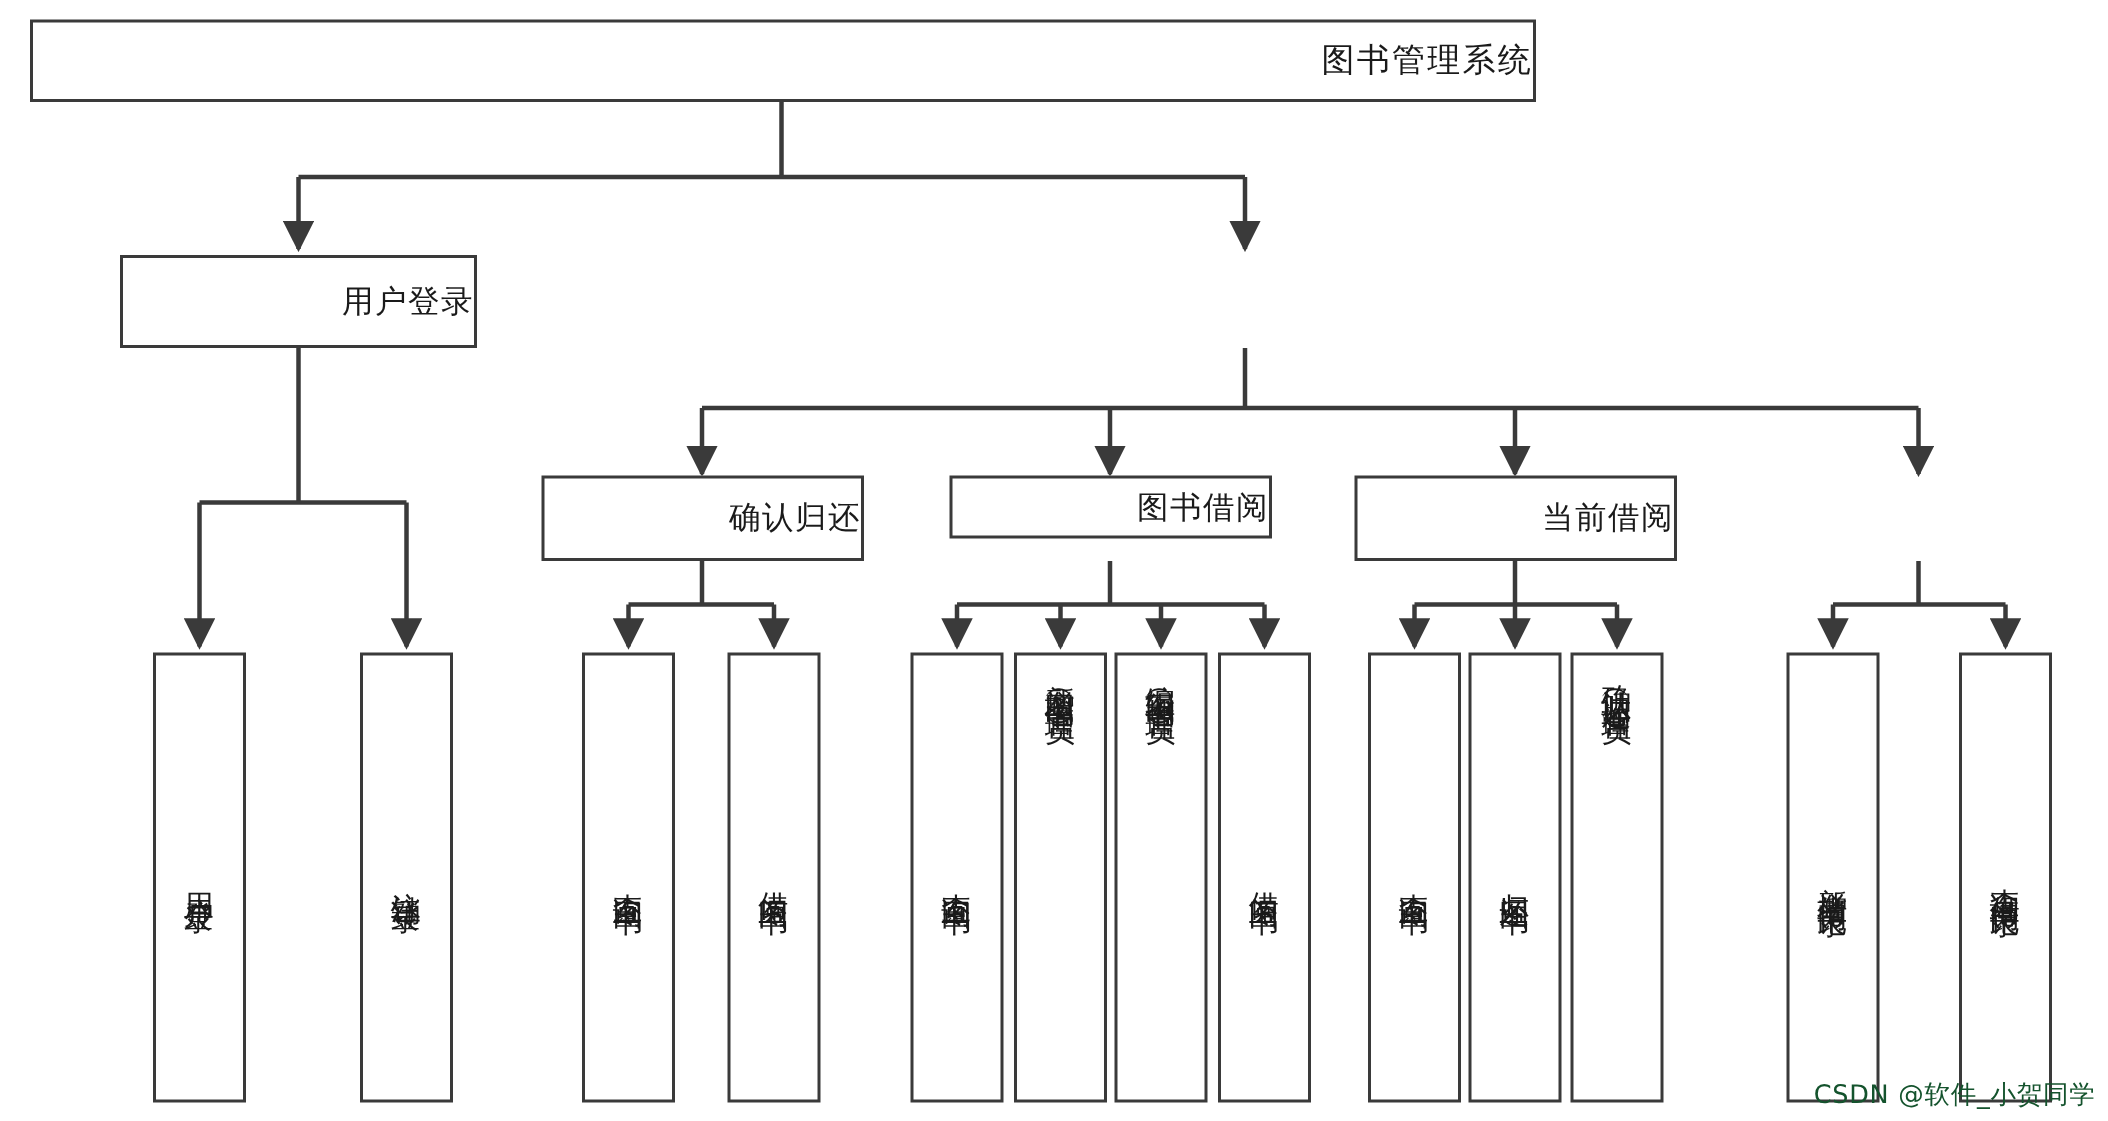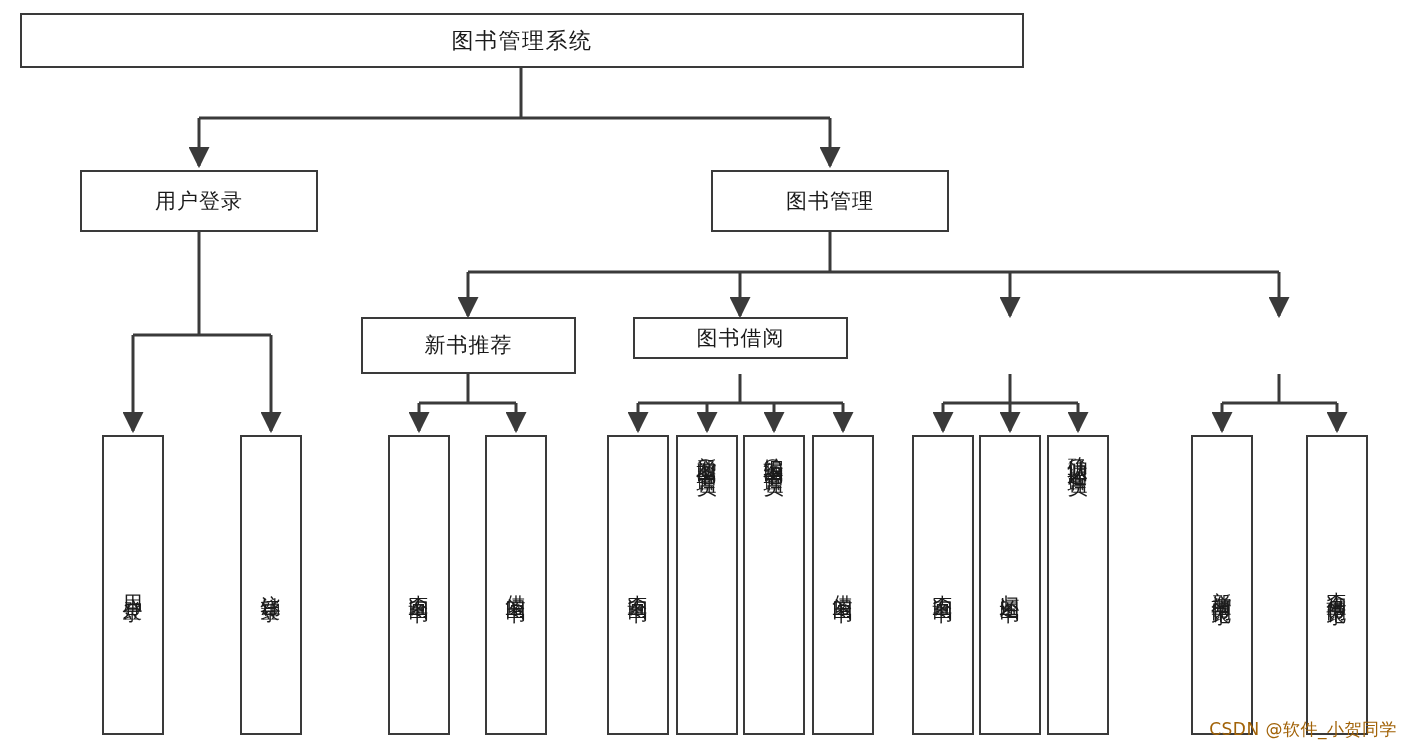--- a/index.html
+++ b/index.html
@@ -26,21 +26,21 @@
     height: 747px;
     pointer-events: none;
   }
   .node {
     position: absolute;
     box-sizing: border-box;
     background: #ffffff;
     border: 2px solid #3a3a3a;
     display: flex;
     align-items: center;
-    justify-content: center;
+    justify-content: flex-end;
     z-index: 2;
   }
   .node .label {
     font-family: "DejaVu Sans", "Liberation Sans", sans-serif;
     color: #1a1a1a;
     line-height: 1.06;
     letter-spacing: 0.5px;
     white-space: pre;
     text-align: center;
   }
@@ -71,21 +71,21 @@
   }
   .node.v.centerv {
     align-items: center;
     padding-top: 0;
   }
   .watermark {
     position: absolute;
     right: 8px;
     bottom: 6px;
     font-size: 17px;
-    color: #a16207;
+    color: #14532d;
     letter-spacing: 0.5px;
     z-index: 5;
     font-family: "DejaVu Sans", "Liberation Sans", sans-serif;
     white-space: nowrap;
   }
 </style>
 </head>
 <body>
 
 <div id="canvas">
@@ -140,30 +140,30 @@
     </g>
   </svg>
 
   <div class="node h root" style="left:20px; top:13px; width:1004px; height:55px;">
     <span class="label">图书管理系统</span>
   </div>
 
   <div class="node h" style="left:80px; top:170px; width:238px; height:62px;">
     <span class="label">用户登录</span>
   </div>
-  <div class="node h" style="left:711px; top:170px; width:238px; height:62px;">
-    <span class="label">图书管理</span>
-  </div>
 
   <div class="node h" style="left:361px; top:317px; width:215px; height:57px;">
-    <span class="label">新书推荐</span>
+    <span class="label">确认归还</span>
   </div>
   <div class="node h" style="left:633px; top:317px; width:215px; height:42px;">
     <span class="label">图书借阅</span>
   </div>
+  <div class="node h" style="left:903px; top:317px; width:215px; height:57px;">
+    <span class="label">当前借阅</span>
+  </div>
 
   <div class="node v centerv" style="left:102px; top:435px; width:62px; height:300px;">
     <span class="label">用户登录</span>
   </div>
   <div class="node v centerv" style="left:240px; top:435px; width:62px; height:300px;">
     <span class="label">注销登录</span>
   </div>
 
   <div class="node v centerv" style="left:388px; top:435px; width:62px; height:300px;">
     <span class="label">查询图书</span>

